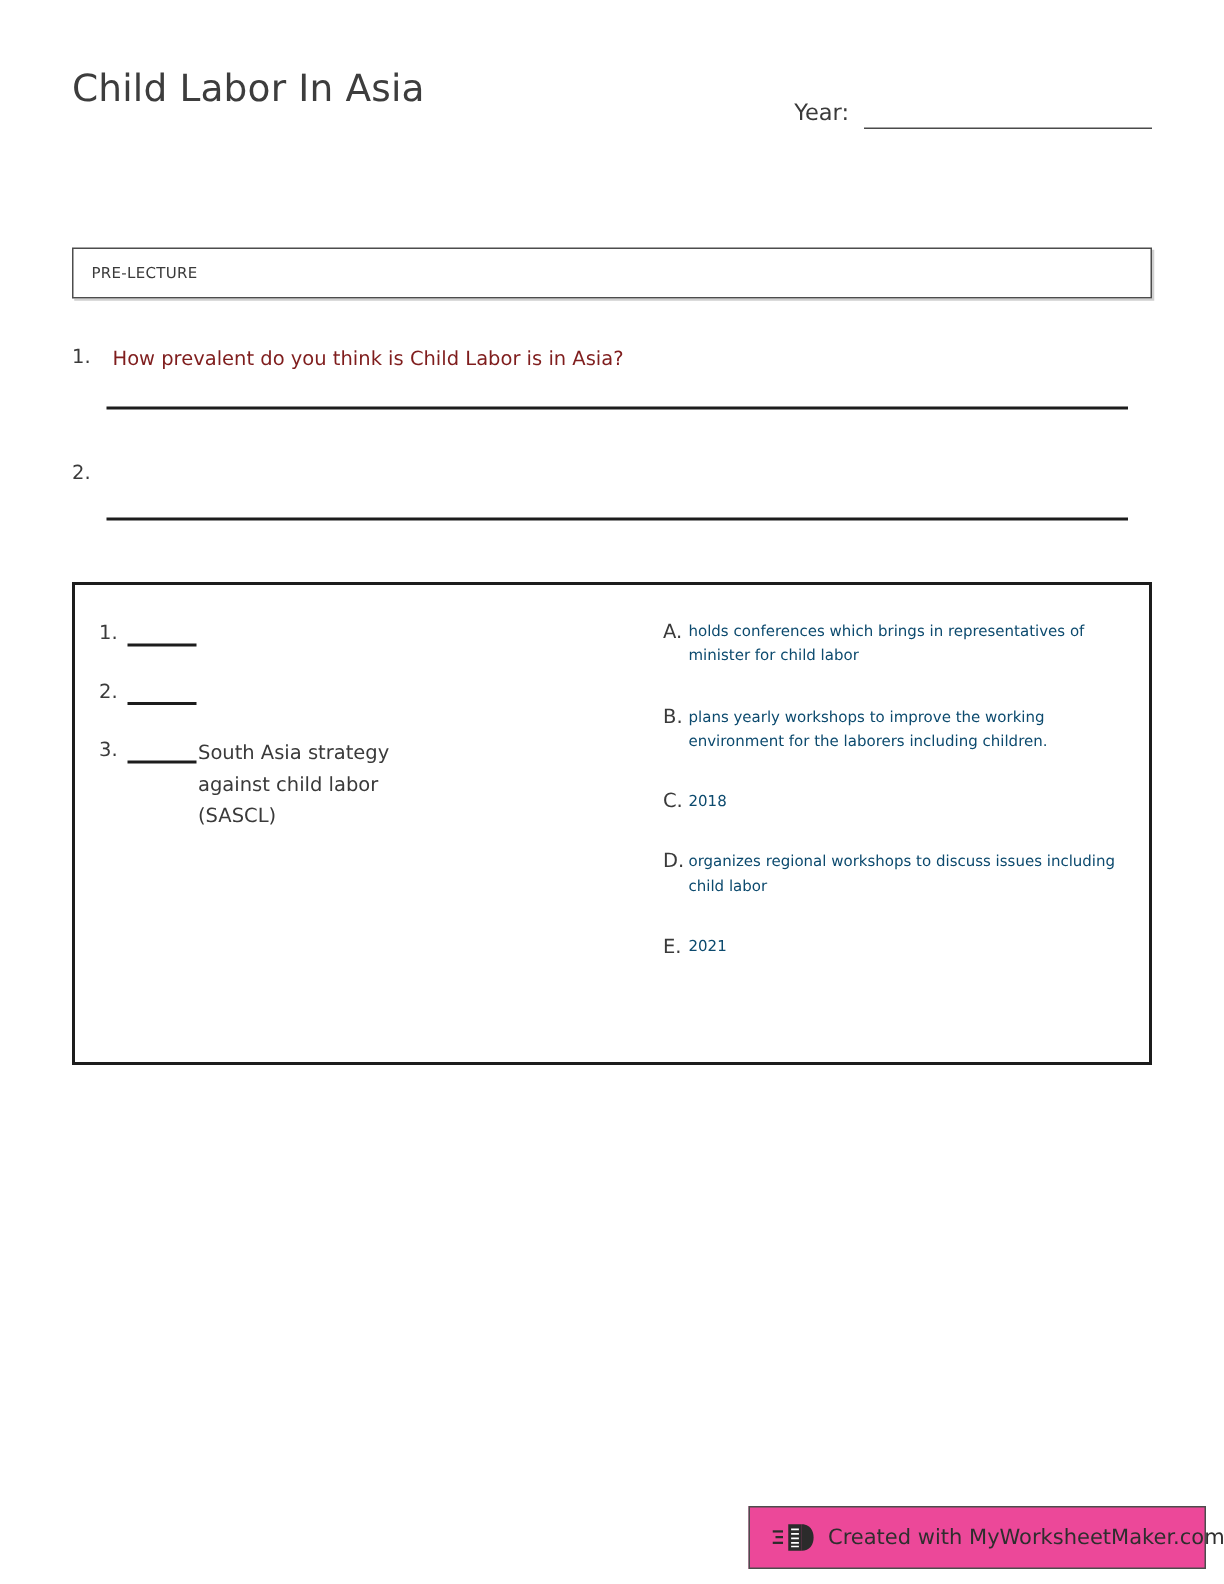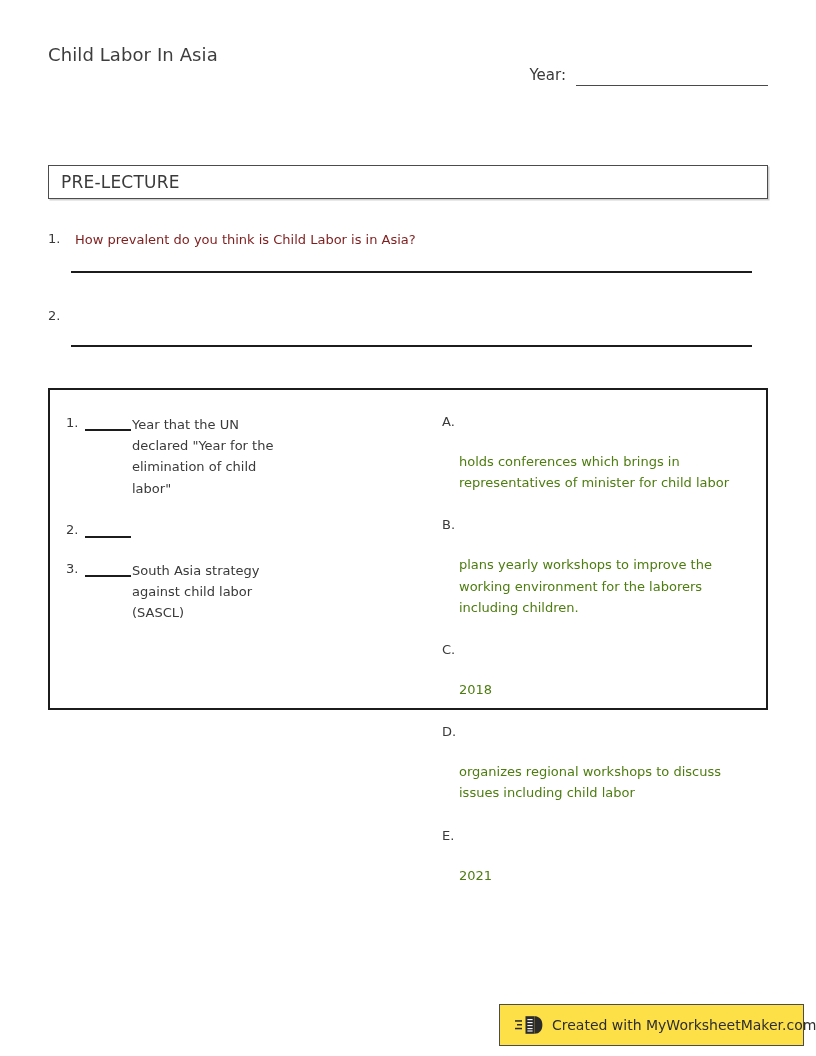--- a/index.html
+++ b/index.html
@@ -28,21 +28,21 @@
     position: absolute;
     left: 48px;
     top: 44px;
     width: 720px;
     height: 80px;
   }
   .title {
     position: absolute;
     left: 0;
     top: 0;
-    font-size: 18px;
+    font-size: 25px;
     font-weight: 400;
     color: #3d3d3d;
     letter-spacing: 0.1px;
     white-space: nowrap;
   }
   .meta {
     position: absolute;
     right: 0;
     top: 4px;
     width: 262px;
@@ -73,21 +73,21 @@
     top: 165px;
     width: 720px;
     height: 34px;
     border: 1px solid #4c4c4c;
     box-shadow: 1.5px 1.5px 0 rgba(120,120,120,0.35);
     box-sizing: border-box;
     display: flex;
     align-items: center;
   }
   .section-box-label {
-    font-size: 17px;
+    font-size: 10px;
     color: #3a3a3a;
     padding-left: 12px;
     letter-spacing: 0.2px;
   }
 
   
   .question {
     position: absolute;
     left: 48px;
     width: 720px;
@@ -178,39 +178,38 @@
     align-items: flex-start;
     margin-bottom: 24px;
   }
   .choice-letter {
     font-size: 13px;
     color: #3a3a3a;
     flex: none;
     width: 17px;
   }
   .choice-text {
-    font-size: 13px;
-    color: #4d7c0f;
+    font-size: 10px;
+    color: #0c4a6e;
     line-height: 1.63;
     flex: 1;
-    margin-top: 37px;
   }
 
   
   .footer-badge {
     position: absolute;
     left: 499px;
     top: 1004px;
     width: 305px;
     height: 42px;
     border: 1px solid #4c4c4c;
     box-sizing: border-box;
     display: flex;
     align-items: center;
-    background: #fde047;
+    background: #ec4899;
   }
   .footer-logo {
     flex: none;
     width: 34px;
     height: 26px;
     margin-left: 13px;
     display: flex;
     align-items: center;
     justify-content: center;
   }
@@ -257,21 +256,20 @@
   </div>
 
   <div class="match-box">
     <div class="match-inner">
 
       <div class="match-col-left">
 
         <div class="match-item">
           <span class="match-num">1.</span>
           <span class="match-blank"></span>
-          <span class="match-prompt">Year that the UN declared "Year for the elimination of child labor"</span>
         </div>
 
         <div class="match-item">
           <span class="match-num">2.</span>
           <span class="match-blank"></span>
         </div>
 
         <div class="match-item">
           <span class="match-num">3.</span>
           <span class="match-blank"></span>

